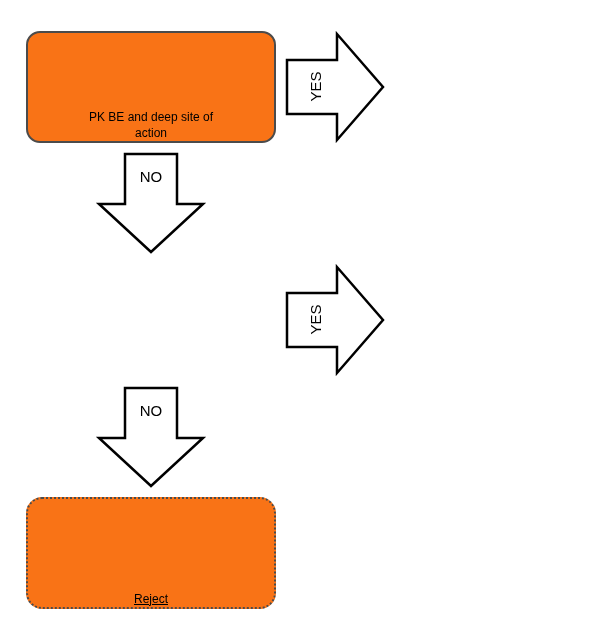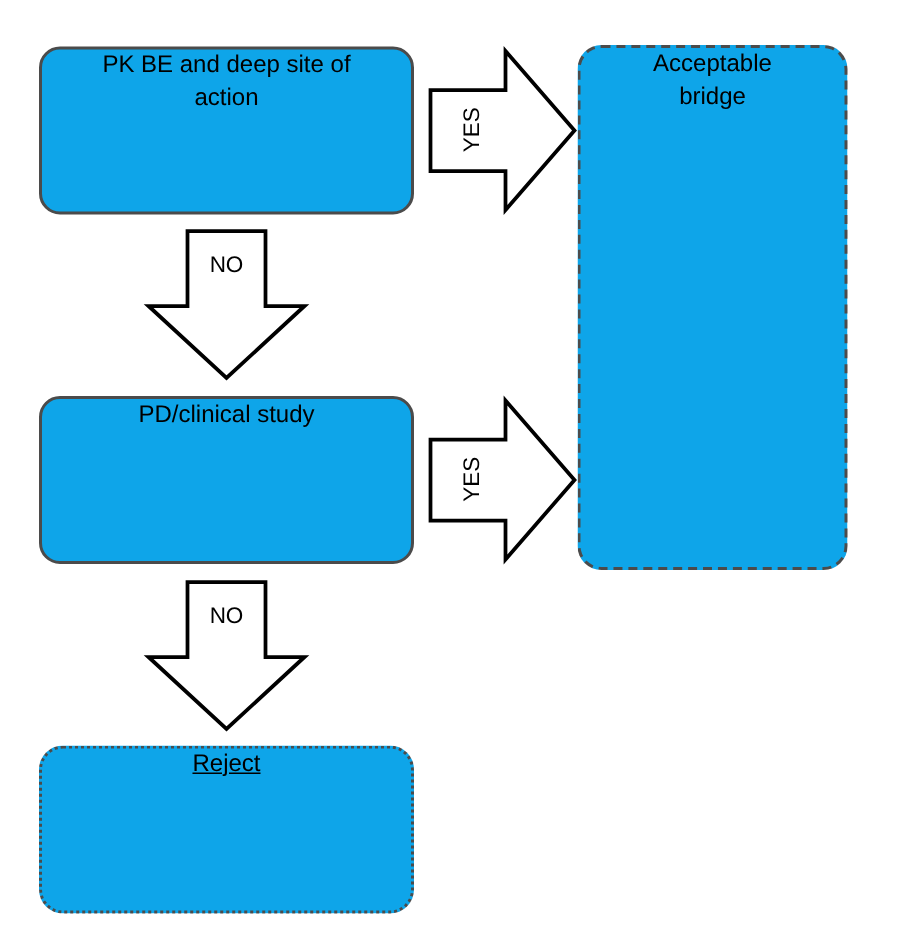--- a/index.html
+++ b/index.html
@@ -16,27 +16,27 @@
   }
   #canvas {
     position: relative;
     width: 600px;
     height: 634px;
   }
   .node {
     position: absolute;
     box-sizing: border-box;
     display: flex;
-    align-items: flex-start;
+    align-items: flex-end;
     justify-content: center;
     text-align: center;
-    font-size: 16px;
+    font-size: 12px;
     line-height: 1.35;
     color: #000000;
-    background: #0ea5e9;
+    background: #f97316;
   }
   .node-solid {
     border: 2px solid #4b4b4b;
     border-radius: 14px;
   }
   .node-dashed {
     border: 2px dashed #4b4b4b;
     border-radius: 16px;
   }
   .node-dotted {
@@ -69,32 +69,25 @@
 </head>
 <body>
 
 <div id="canvas">
 
   <div class="node node-solid" style="left:26px; top:31px; width:250px; height:112px;">
     <span class="node-label">PK BE and deep site of
 action</span>
   </div>
 
-  <div class="node node-solid" style="left:26px; top:264px; width:250px; height:112px;">
-    <span class="node-label">PD/clinical study</span>
-  </div>
 
   <div class="node node-dotted" style="left:26px; top:497px; width:250px; height:112px;">
     <span class="node-label">Reject</span>
   </div>
 
-  <div class="node node-dashed" style="left:385px; top:30px; width:180px; height:350px;">
-    <span class="node-label">Acceptable
-bridge</span>
-  </div>
 
   <div class="arrow" style="left:285px; top:32px; width:100px; height:110px;">
     <svg width="100" height="110" viewBox="0 0 100 110">
       <polygon points="2,28 52,28 52,2 98,55 52,108 52,82 2,82" fill="#ffffff" stroke="#000000" stroke-width="2.5" stroke-linejoin="miter"></polygon>
     </svg>
     <span class="arrow-label vertical" style="left:8px; top:46px; width:44px; text-align:center;">YES</span>
   </div>
 
   <div class="arrow" style="left:96px; top:152px; width:110px; height:102px;">
     <svg width="110" height="102" viewBox="0 0 110 102">

